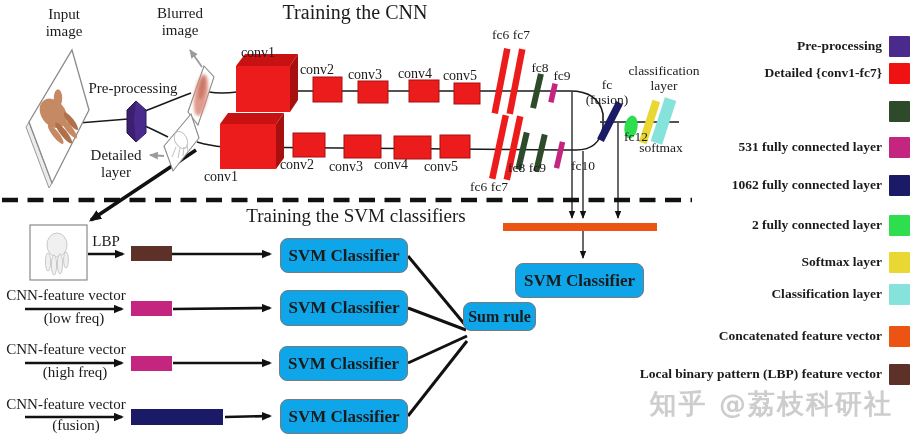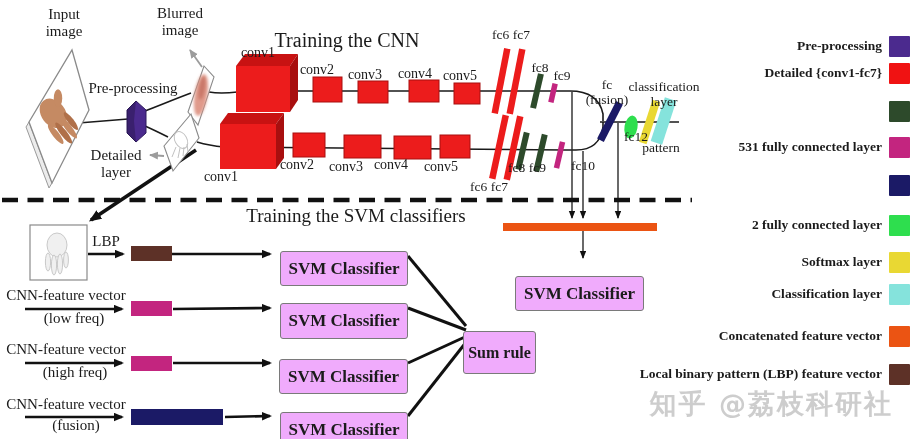--- a/index.html
+++ b/index.html
@@ -3,23 +3,23 @@
 <meta charset="utf-8">
 <style>
   html,body{margin:0;padding:0;background:#fff;}
   #stage{position:relative;width:913px;height:439px;background:#fff;overflow:hidden;
          font-family:"Liberation Serif",serif;color:#1b1b1b;}
   #diagram-svg{position:absolute;left:0;top:0;z-index:1;}
   .lbl{position:absolute;z-index:3;transform:translateX(-50%);white-space:pre-line;
        text-align:center;font-weight:normal;color:#1b1b1b;line-height:1.1;}
   .f20{font-size:20px;} .f19{font-size:19px;} .f15{font-size:15px;}
   .f14{font-size:14px;} .f13{font-size:13.5px;}
-  .gbox{position:absolute;z-index:2;background:#f0abfc;border:1.5px solid #7a7a7a;
-        border-radius:3px;box-sizing:border-box;display:flex;align-items:center;
-        justify-content:center;font-weight:bold;margin-top:13px;}
+  .gbox{position:absolute;z-index:2;background:#0ea5e9;border:1.5px solid #7a7a7a;
+        border-radius:8px;box-sizing:border-box;display:flex;align-items:center;
+        justify-content:center;font-weight:bold;}
   .svmbox{font-size:17px;}
   .sumbox{font-size:16px;}
   .legend-row{position:absolute;z-index:3;right:3px;display:flex;align-items:center;
               gap:7px;height:22px;}
   .legend-label{font-weight:bold;font-size:13.5px;white-space:nowrap;}
   .swatch{width:21px;height:21px;border-radius:1px;flex:0 0 auto;}
   #watermark{position:absolute;z-index:3;right:20px;top:386px;font-size:27px;
              color:#cdcdcd;font-weight:bold;font-family:"DejaVu Sans",sans-serif;
              letter-spacing:2px;white-space:nowrap;}
 </style>
@@ -175,21 +175,21 @@
   <rect x="131" y="409" width="92" height="16" style="fill:var(--navy)"></rect>
 
   <g stroke="#111" stroke-width="3" fill="none">
     <path d="M408,256 L466,326"></path>
     <path d="M408,308 L466,330"></path>
     <path d="M408,363 L467,336"></path>
     <path d="M408,416 L467,341"></path>
   </g>
 </svg>
 
-<div class="lbl f20" style="left:347px;top:1px;margin-top:28px;">Training the CNN</div>
+<div class="lbl f20" style="left:355px;top:1px;">Training the CNN</div>
 <div class="lbl f19" style="left:356px;top:206px;">Training the SVM classifiers</div>
 
 <div class="lbl f15" style="left:64px;top:6px;">Input
 image</div>
 <div class="lbl f15" style="left:180px;top:5px;">Blurred
 image</div>
 <div class="lbl f15" style="left:133px;top:80px;">Pre-processing</div>
 <div class="lbl f15" style="left:116px;top:147px;">Detailed
 layer</div>
 
@@ -208,57 +208,58 @@
 <div class="lbl f13" style="left:511px;top:28px;">fc6 fc7</div>
 <div class="lbl f13" style="left:540px;top:61px;">fc8</div>
 <div class="lbl f13" style="left:562px;top:69px;">fc9</div>
 <div class="lbl f13" style="left:489px;top:180px;">fc6 fc7</div>
 <div class="lbl f13" style="left:527px;top:161px;">fc8 fc9</div>
 <div class="lbl f13" style="left:583px;top:159px;">fc10</div>
 
 <div class="lbl f13" style="left:607px;top:78px;">fc
 (fusion)</div>
 <div class="lbl f13" style="left:636px;top:130px;">fc12</div>
-<div class="lbl f13" style="left:661px;top:141px;">pattern</div>
-<div class="lbl f13" style="left:664px;top:80px;">classification
+<div class="lbl f13" style="left:661px;top:141px;">softmax</div>
+<div class="lbl f13" style="left:664px;top:64px;">classification
 layer</div>
 
 <div class="lbl f15" style="left:106px;top:233px;">LBP</div>
 
 <div class="lbl f15" style="left:66px;top:287px;">CNN-feature vector</div>
 <div class="lbl f15" style="left:74px;top:310px;">(low freq)</div>
 <div class="lbl f15" style="left:66px;top:341px;">CNN-feature vector</div>
 <div class="lbl f15" style="left:75px;top:364px;">(high freq)</div>
 <div class="lbl f15" style="left:66px;top:396px;">CNN-feature vector</div>
 <div class="lbl f15" style="left:76px;top:417px;">(fusion)</div>
 
 <div class="gbox svmbox" style="left:280px;top:238px;width:128px;height:35px;">SVM Classifier</div>
 <div class="gbox svmbox" style="left:280px;top:290px;width:128px;height:36px;">SVM Classifier</div>
 <div class="gbox svmbox" style="left:279px;top:346px;width:129px;height:35px;">SVM Classifier</div>
 <div class="gbox svmbox" style="left:280px;top:399px;width:128px;height:35px;">SVM Classifier</div>
 <div class="gbox svmbox" style="left:515px;top:263px;width:129px;height:35px;">SVM Classifier</div>
-<div class="gbox sumbox" style="left:463px;top:318px;width:73px;height:43px;">Sum rule</div>
+<div class="gbox sumbox" style="left:463px;top:302px;width:73px;height:29px;">Sum rule</div>
 
 <div>
   <div class="legend-row" style="top:35px;">
     <span class="legend-label">Pre-processing</span>
     <span class="swatch" style="background-color: rgb(75, 42, 142);"></span>
   </div>
   <div class="legend-row" style="top:62px;">
     <span class="legend-label">Detailed {conv1-fc7}</span>
     <span class="swatch" style="background-color: rgb(240, 18, 18);"></span>
   </div>
   <div class="legend-row" style="top:100px;">
     <span class="swatch" style="background-color: rgb(45, 74, 43);"></span>
   </div>
   <div class="legend-row" style="top:136px;">
     <span class="legend-label">531 fully connected layer</span>
     <span class="swatch" style="background-color: rgb(195, 37, 127);"></span>
   </div>
   <div class="legend-row" style="top:174px;">
+    <span class="legend-label">1062 fully connected layer</span>
     <span class="swatch" style="background-color: rgb(27, 26, 102);"></span>
   </div>
   <div class="legend-row" style="top:214px;">
     <span class="legend-label">2 fully connected layer</span>
     <span class="swatch" style="background-color: rgb(46, 222, 78);"></span>
   </div>
   <div class="legend-row" style="top:251px;">
     <span class="legend-label">Softmax layer</span>
     <span class="swatch" style="background-color: rgb(233, 216, 51);"></span>
   </div>

